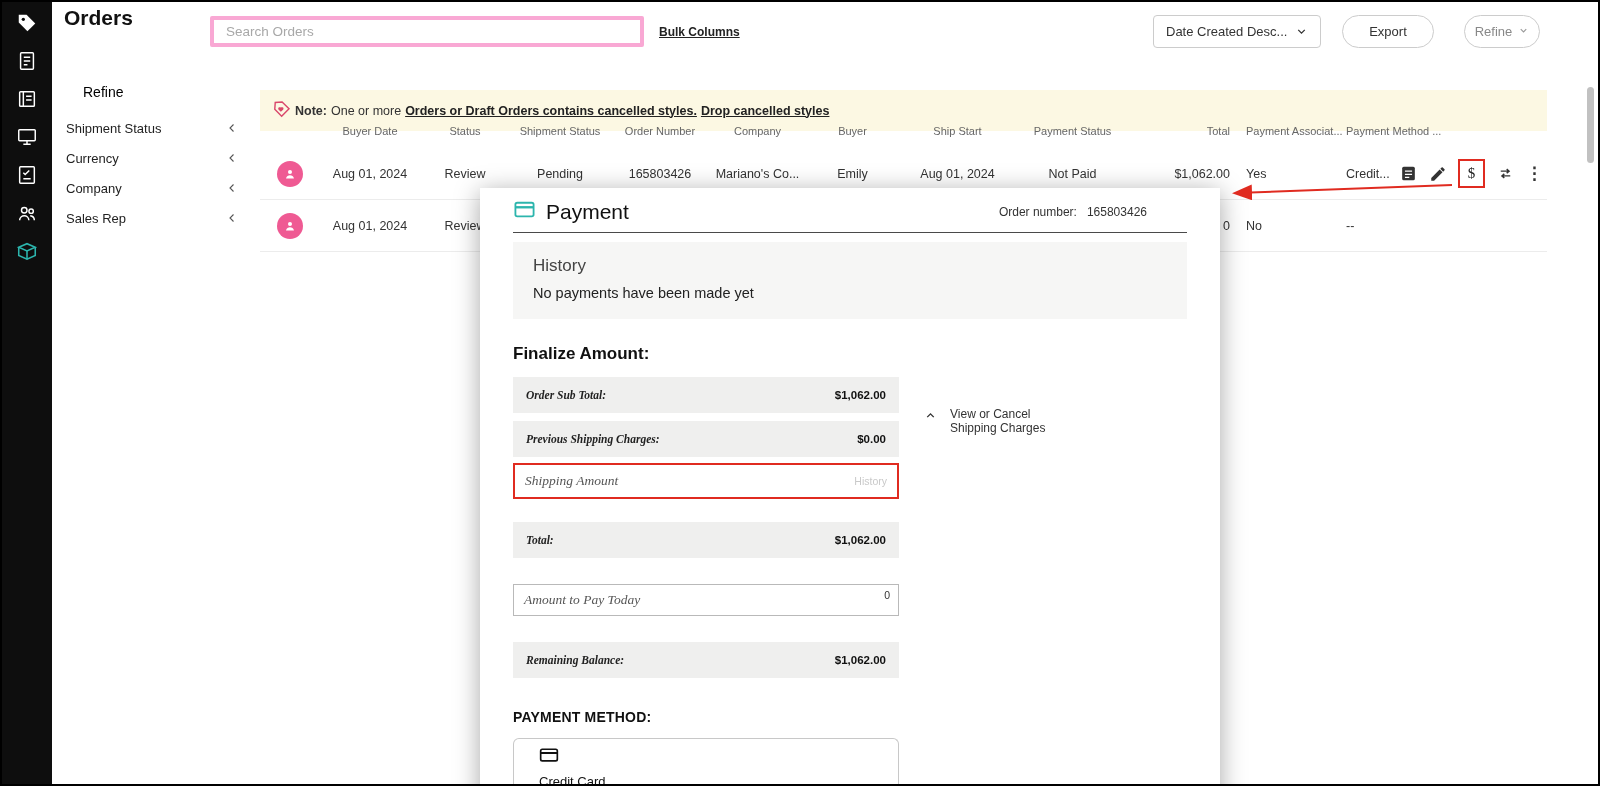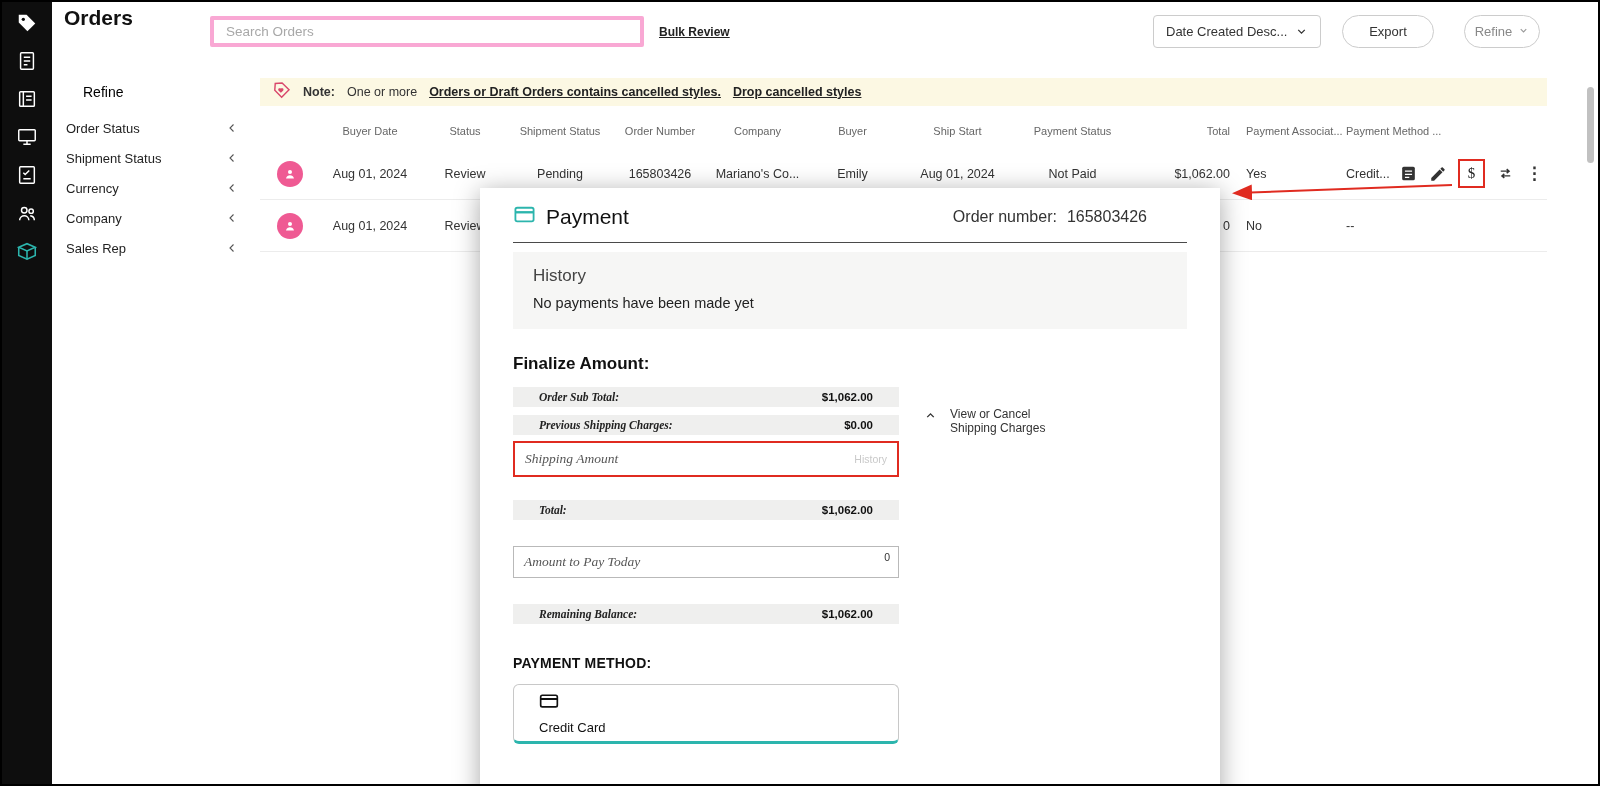--- a/index.html
+++ b/index.html
@@ -15,21 +15,21 @@
   .search-input { position:absolute; left:208px; top:14px; width:434px; height:31px; border:4px solid #f9a8d4; border-radius:2px; padding:0 12px; font-size:13.5px; color:#333; font-family:"Liberation Sans", sans-serif; outline:none; }
   .search-input::placeholder { color:#a8a8a8; }
   .bulk-search { position:absolute; left:657px; top:23px; font-size:12px; font-weight:700; color:#222; text-decoration:underline; cursor:pointer; }
   .sort-dd { position:absolute; left:1151px; top:13px; width:168px; height:33px; border:1px solid #ccc; border-radius:4px; background:#fff; display:flex; align-items:center; padding:0 12px; font-size:13px; color:#333; cursor:pointer; }
   .sort-dd .chev { margin-left:auto; display:flex; }
   .pill-btn { position:absolute; top:13px; height:33px; border:1px solid #ccc; border-radius:17px; background:#fff; display:flex; align-items:center; justify-content:center; font-size:13px; color:#333; cursor:pointer; gap:6px; }
   .export-btn { left:1340px; width:92px; }
   .columns-btn { left:1462px; width:76px; color:#888; }
 
   
-  .note-banner { position:absolute; left:258px; top:76px; width:1287px; height:28px; background:#fcf8e3; display:flex; align-items:center; padding:0 12px; gap:12px; font-size:12.5px; color:#333; }
+  .note-banner { position:absolute; left:258px; top:88px; width:1287px; height:41px; background:#fcf8e3; display:flex; align-items:center; padding:0 12px; gap:4px; font-size:12.5px; color:#333; }
   .note-banner .bold { font-weight:700; }
   .note-link { text-decoration:underline; font-weight:600; color:#222; cursor:pointer; }
 
   
   .refine-title { position:absolute; left:64px; top:82px; font-size:14px; font-weight:400; color:#000000;padding-left:17px; }
   .refine-list { position:absolute; left:64px; top:111px; width:172px; }
   .refine-item { height:30px; display:flex; align-items:center; justify-content:space-between; font-size:13px; color:#222; cursor:pointer; }
   .refine-item .chev { display:flex; color:#555; }
 
   
@@ -43,30 +43,30 @@
   .trow .c-total { text-align:right; overflow:visible; }
   .trow .c-assoc, .trow .c-method { text-align:left; padding-left:16px; }
   .avatar { width:26px; height:26px; border-radius:50%; background:#ef5a93; margin:0 auto; display:flex; align-items:center; justify-content:center; }
   .actions { display:flex; align-items:center; gap:11px; padding-left:2px; overflow:visible !important; }
   .act-icon { display:flex; align-items:center; justify-content:center; cursor:pointer; }
   .dollar-wrap { border:2px solid #e02b20; width:27px; height:29px; display:flex; align-items:center; justify-content:center; font-family:"Liberation Serif", serif; font-size:15px; color:#222; cursor:pointer; }
   .dots { font-size:17px; font-weight:700; color:#333; line-height:1; cursor:pointer; }
 
   
   .modal { position:absolute; left:478px; top:186px; width:740px; height:620px; background:#fff; box-shadow:0 4px 24px rgba(0,0,0,.35); z-index:30; padding:0 33px; }
-  .modal-header { display:flex; align-items:center; height:55px; border-bottom:1px solid #4a4a4a; padding-top:4px; }
+  .modal-header { display:flex; align-items:center; height:45px; border-bottom:1px solid #4a4a4a; padding-top:4px; }
   .modal-title { font-size:21px; font-weight:500; color:#111; margin-left:10px; }
-  .order-num { margin-left:auto; margin-right:40px; font-size:16px; color:#333; }
+  .order-num { margin-left:auto; margin-right:40px; font-size:12px; color:#333; }
   .order-num .val { margin-left:10px; }
   .history-box { margin-top:9px; background:#f6f6f5; padding:14px 20px 18px; }
   .history-title { font-size:17px; color:#444; }
   .history-empty { font-size:14.5px; color:#222; margin-top:9px; }
   .finalize-h { margin-top:25px; font-size:17px; font-weight:600; color:#111; }
   .amounts { width:386px; margin-top:13px; }
-  .amt-row { height:20px; background:#efefee; display:flex; align-items:center; justify-content:space-between; padding:0 26px; }
+  .amt-row { height:36px; background:#efefee; display:flex; align-items:center; justify-content:space-between; padding:0 13px; }
   .amt-label { font-family:"Liberation Serif", serif; font-style:italic; font-weight:700; font-size:11.5px; color:#222; }
   .amt-val { font-size:11.5px; font-weight:700; color:#111; }
   .mb8 { margin-bottom:8px; } .mb6 { margin-bottom:6px; } .mb23 { margin-bottom:23px; } .mb26 { margin-bottom:26px; }
   .ship-input { height:36px; border:2px solid #e02b20; background:#fff; display:flex; align-items:center; justify-content:space-between; padding:0 10px; cursor:text; }
   .ph { font-family:"Liberation Serif", serif; font-style:italic; font-size:13.5px; color:#555; }
   .opt { font-size:10.5px; color:#c9c9c9; }
   .amount-input { height:32px; border:1px solid #b9b9b9; background:#fff; position:relative; display:flex; align-items:center; padding:0 10px; cursor:text; }
   .amount-val { position:absolute; top:4px; right:8px; font-size:10.5px; color:#333; }
   .side-toggle { position:absolute; left:444px; top:220px; display:flex; gap:13px; align-items:flex-start; cursor:pointer; }
   .side-toggle .txt { font-size:12px; color:#333; line-height:1.15; }
@@ -126,21 +126,21 @@
       <svg width="22" height="22" viewBox="0 0 24 24" fill="none" stroke="#2cb5ad" stroke-width="1.7">
           <path d="M3 8l9-4 9 4-9 4z"></path>
           <path d="M3 8v9l9 4 9-4V8"></path>
           <path d="M12 12v9"></path>
         </svg>
     </div>
   </aside>
 
   <div class="page-title">Orders</div>
   <input class="search-input" type="text" placeholder="Search Orders" style="">
-  <a class="bulk-search">Bulk Review</a>
+  <a class="bulk-search">Bulk Columns</a>
 
   <div class="sort-dd">
     <span>Date Created Desc...</span>
     <span class="chev">
       <svg width="13" height="13" viewBox="0 0 24 24" fill="none" stroke="#333" stroke-width="2.4">
           <path d="M6 9l6 6 6-6"></path>
         </svg>
     </span>
   </div>
   <button class="pill-btn export-btn">Export</button>
@@ -148,28 +148,20 @@
     <span>Refine</span>
     <span>
       <svg width="11" height="11" viewBox="0 0 24 24" fill="none" stroke="#999" stroke-width="2.4">
           <path d="M6 9l6 6 6-6"></path>
         </svg>
     </span>
   </button>
 
   <div class="refine-title">Refine</div>
   <div class="refine-list">
-    <div class="refine-item">
-      <span>Order Status</span>
-      <span class="chev">
-          <svg width="12" height="12" viewBox="0 0 24 24" fill="none" stroke="#555" stroke-width="2.2">
-            <path d="M15 5l-7 7 7 7"></path>
-          </svg>
-        </span>
-    </div>
     <div class="refine-item">
       <span>Shipment Status</span>
       <span class="chev">
           <svg width="12" height="12" viewBox="0 0 24 24" fill="none" stroke="#555" stroke-width="2.2">
             <path d="M15 5l-7 7 7 7"></path>
           </svg>
         </span>
     </div>
     <div class="refine-item">
       <span>Currency</span>

